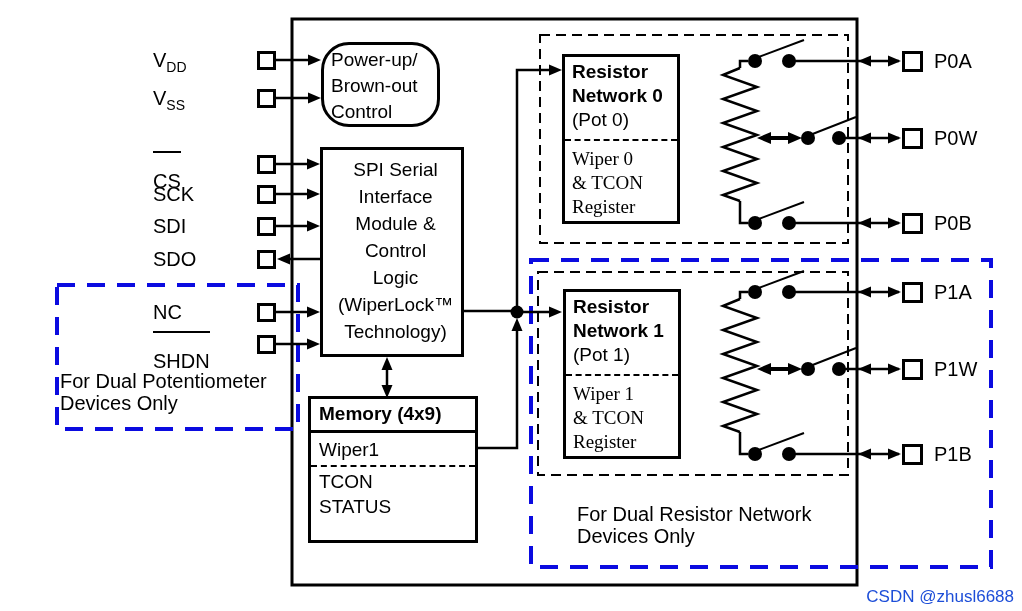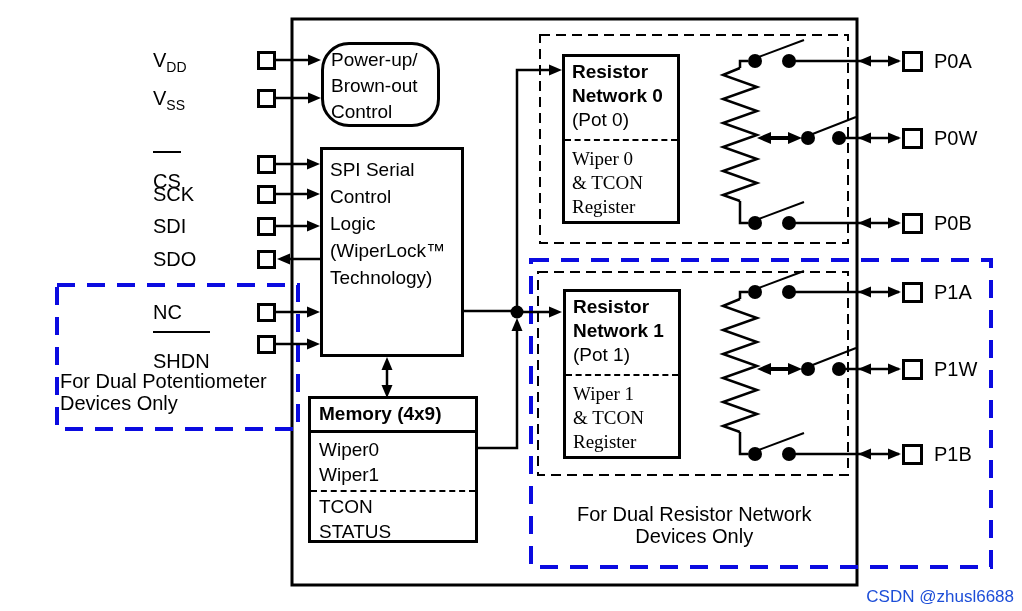--- a/index.html
+++ b/index.html
@@ -14,21 +14,21 @@
   .dot{fill:#000;stroke:none;}
   .ah{fill:#000;stroke:none;}
   .solid3{fill:none;stroke:#000;stroke-width:3;}
   .bdash{fill:none;stroke:#000;stroke-width:2;stroke-dasharray:10 6;}
   .bluedash{fill:none;stroke:#0b0be0;stroke-width:4;stroke-dasharray:18 12;}
 
   
   .block{position:absolute;z-index:2;box-sizing:border-box;border:3px solid #000;background:#fff;
          font-size:19px;}
   #power{left:321px;top:42px;width:119px;height:85px;padding:2px 0 0 7px;line-height:26px;border-radius:28px;}
-  #spi{left:320px;top:147px;width:144px;height:210px;padding:6px 0 0 7px;line-height:27px;}
+  #spi{left:320px;top:147px;width:144px;height:210px;padding:6px 0 0 7px;line-height:27px;text-align:center;}
   #memory{left:308px;top:396px;width:170px;height:147px;padding:0;}
   .mem-header{height:28px;line-height:24px;padding:3px 0 0 8px;border-bottom:3px solid #000;font-weight:bold;}
   .mem-sec1{padding:4px 0 0 8px;line-height:25px;}
   .mem-div{border-top:2px dashed #000;margin-top:3px;}
   .mem-sec2{padding:2px 16px 0 8px;line-height:25px;}
   #rn0{left:562px;top:54px;width:118px;height:170px;}
   #rn1{left:563px;top:289px;width:118px;height:170px;}
   .rn-top{height:84px;border-bottom:2px dashed #000;padding:3px 0 0 7px;line-height:24px;box-sizing:border-box;}
   .rn-bot{padding:6px 0 0 7px;line-height:24px;font-family:Liberation Serif, serif;}
   .b{font-weight:bold;}
@@ -42,21 +42,21 @@
   .lpin-label{position:absolute;z-index:2;left:153px;width:95px;height:26px;line-height:26px;
               text-align:left;font-size:20px;white-space:nowrap;}
   .rpin-label{position:absolute;z-index:2;left:934px;height:26px;line-height:26px;
               font-size:20px;white-space:nowrap;}
   .sub{font-size:14px;vertical-align:-5px;}
   .ovl{display:inline-block;border-top:2.5px solid #000;line-height:22px;padding-top:17px;}
 
   
   .note{position:absolute;z-index:2;font-size:20px;line-height:22px;white-space:nowrap;}
   #note-left{left:60px;top:370px;}
-  #note-right{left:577px;top:503px;text-align:center;}
+  #note-right{left:577px;top:503px;}
 
   #watermark{position:absolute;z-index:3;right:8px;top:587px;font-size:17px;color:#1d4ed8;}
 </style>
 </head>
 <body>
 
 <div id="stage">
 
   <svg id="wires" width="1022" height="611" viewBox="0 0 1022 611">
     <defs>
@@ -155,30 +155,31 @@
   </svg>
 
   <div id="power" class="block">
     <div>Power-up/</div>
     <div>Brown-out</div>
     <div>Control</div>
   </div>
 
   <div id="spi" class="block">
     <div>SPI Serial</div>
+    <div>Interface</div>
+    <div>Module &amp;</div>
     <div>Control</div>
     <div>Logic</div>
     <div>(WiperLock™</div>
     <div>Technology)</div>
   </div>
 
   <div id="memory" class="block">
     <div class="mem-header">Memory (4x9)</div>
     <div class="mem-sec1">
-      <div>Wiper0</div>
       <div>Wiper1</div>
     </div>
     <div class="mem-div"></div>
     <div class="mem-sec2">
       <div>TCON</div>
       <div>STATUS</div>
     </div>
   </div>
 
   <div id="rn0" class="block">

